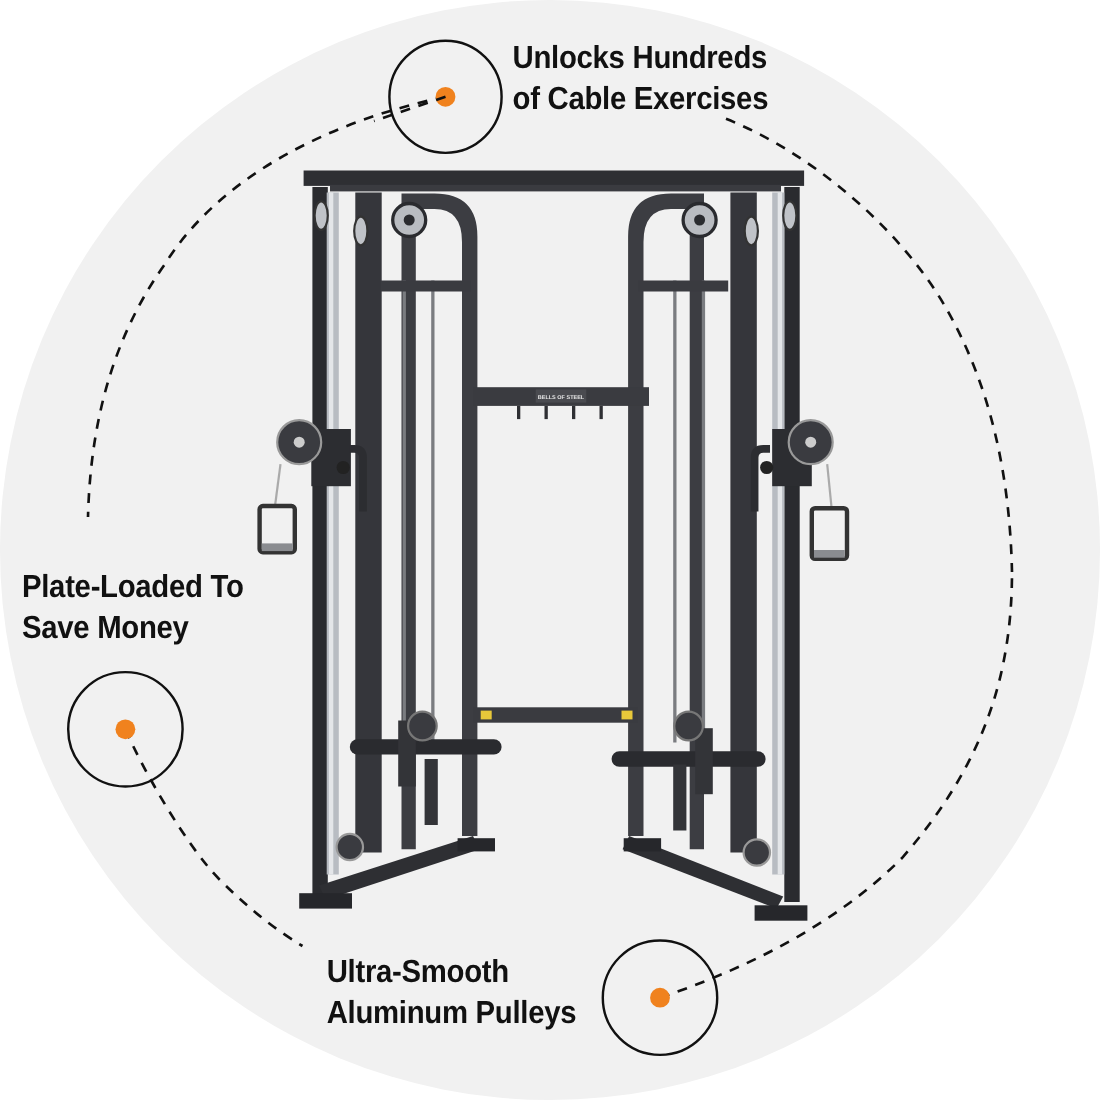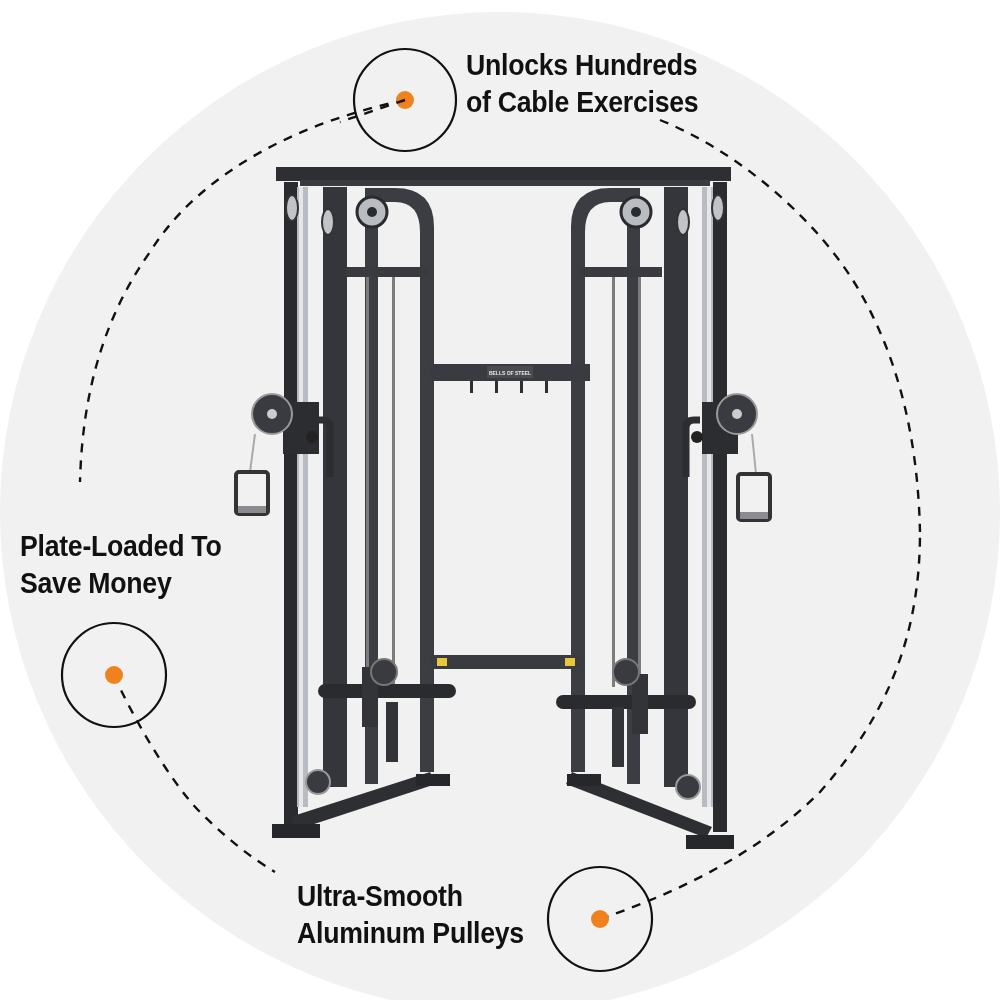--- a/index.html
+++ b/index.html
@@ -9,21 +9,21 @@
     }
     body {
       width: 1000px;
       height: 1000px;
       position: relative;
       overflow: hidden;
       font-family: "Liberation Sans", "DejaVu Sans", sans-serif;
     }
     .stage {
       position: absolute;
-      left: 0; top: 12px;
+      left: 0; top: 0;
       width: 1000px; height: 888px;
     }
     .bg-disc {
       position: absolute;
       left: 0; top: 0;
       width: 1000px; height: 1000px;
       border-radius: 50%;
       background: #f1f1f1;
     }
     svg.overlay {

